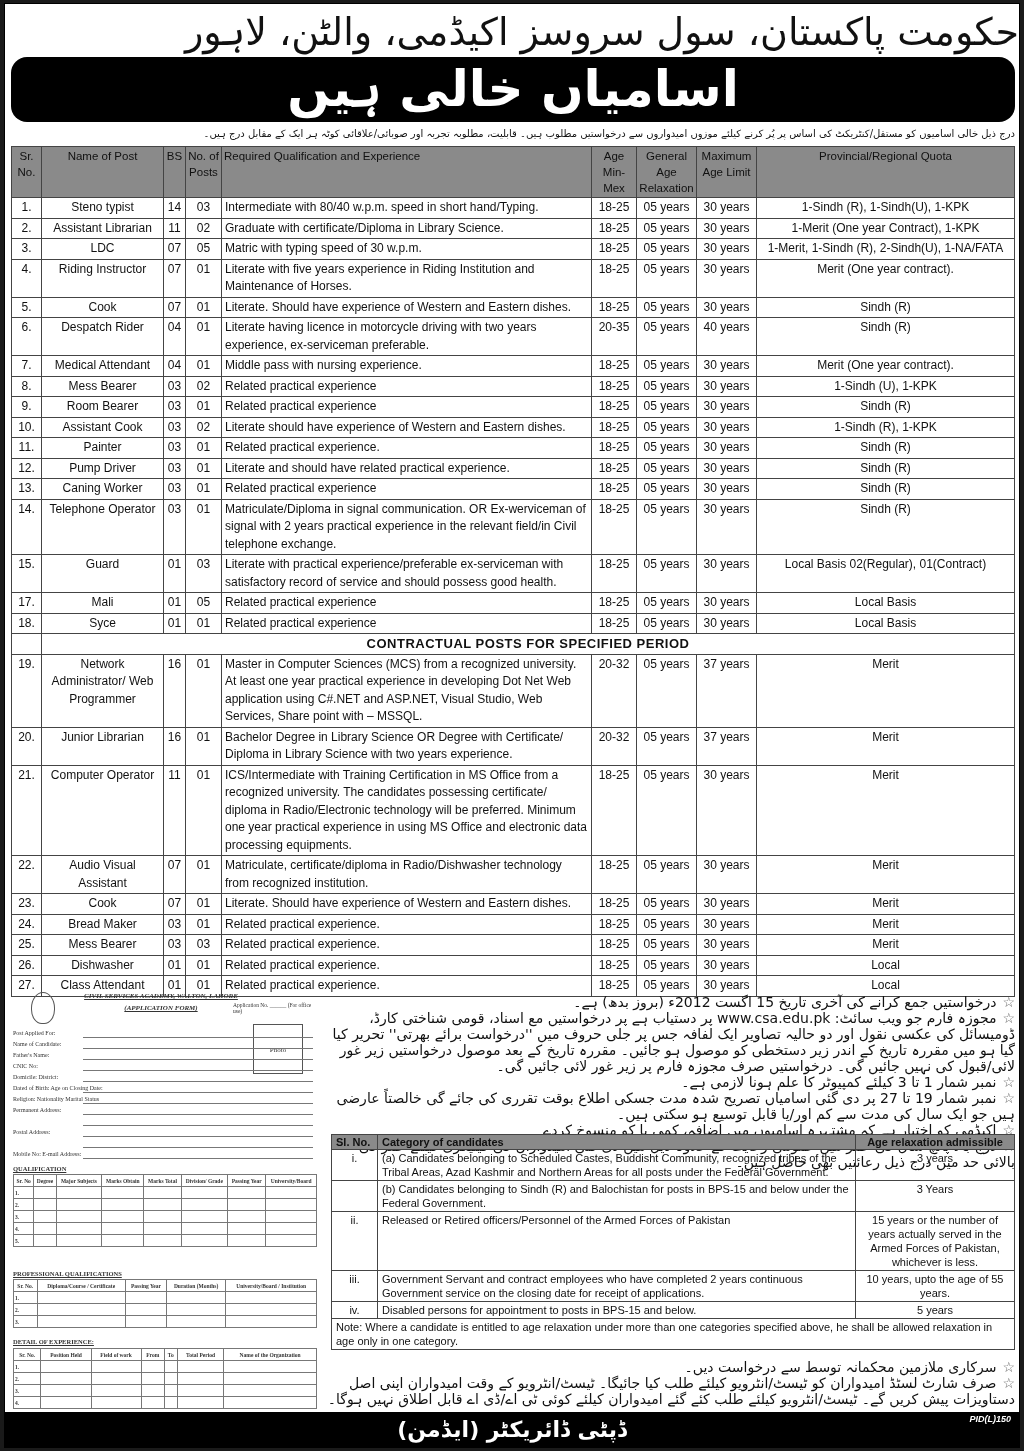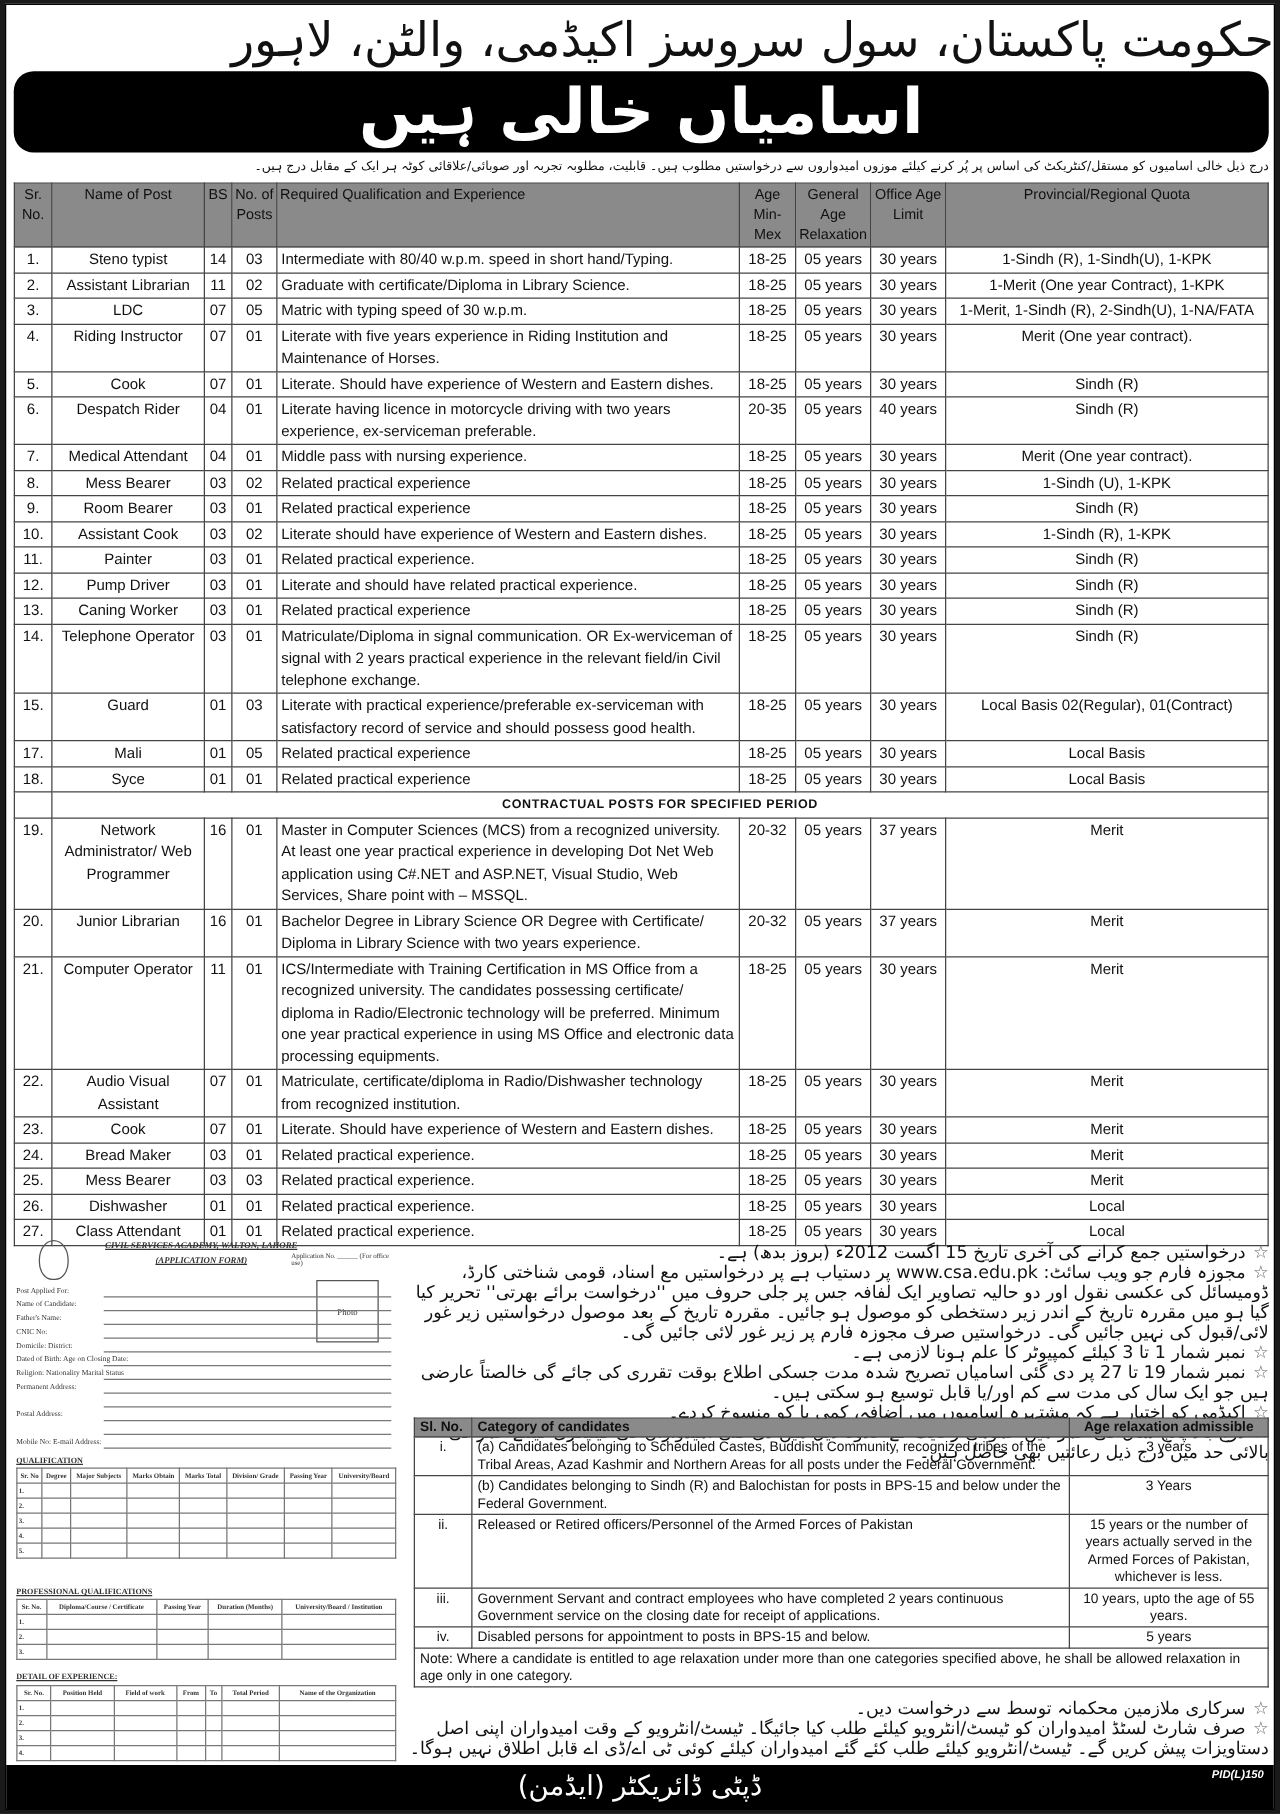--- a/index.html
+++ b/index.html
@@ -30,21 +30,21 @@
   .jobs th {
     background: #8a8a8a; color: #111; font-weight: normal; font-size: 11.5px;
     border: 1px solid #444; padding: 1px 2px; line-height: 16px; vertical-align: top;
   }
   .jobs td {
     border: 1px solid #444; padding: 1px 3px; line-height: 17.5px;
     vertical-align: top; font-size: 12px;
   }
   .c { text-align: center; }
   .l { text-align: left; }
-  .section-row td { font-weight: bold; font-size: 10px; text-align: center; letter-spacing: 0.5px; }
+  .section-row td { font-weight: bold; font-size: 13px; text-align: center; letter-spacing: 0.5px; }
   .form {
     position: absolute; left: 6px; top: 986px; width: 306px; height: 455px;
     font-family: "Liberation Serif", serif; font-size: 6.5px; color: #333;
   }
   .form .hdr { position: absolute; left: 70px; top: 2px; width: 160px; text-align: center; font-weight: bold; text-decoration: underline; font-size: 7px; font-style: italic; }
   .form .hdr2 { top: 14px; }
   .form .crest { position: absolute; left: 20px; top: 2px; width: 24px; height: 32px; border: 1px solid #555; border-radius: 50% 50% 45% 45%; }
   .form .appno { position: absolute; left: 222px; top: 12px; font-size: 5.5px; }
   .form .photo { position: absolute; left: 242px; top: 34px; width: 50px; height: 50px; border: 1px solid #555; text-align: center; line-height: 50px; font-size: 7px; }
   .form .fld { position: absolute; left: 2px; width: 300px; height: 10px; font-size: 6px; }
@@ -62,21 +62,21 @@
   .relax {
     position: absolute; left: 326px; top: 1130px; width: 684px; font-size: 11px;
   }
   .relax th { background: #8a8a8a; border: 1px solid #444; font-weight: bold; padding: 1px 4px; text-align: left; font-size: 11px; }
   .relax td { border: 1px solid #444; padding: 1px 4px; vertical-align: top; line-height: 14px; font-size: 11px; }
   .notes2 { position: absolute; left: 320px; top: 1355px; width: 690px; }
   .footer {
     position: absolute; left: 0; top: 1408px; width: 1014px; height: 36px;
     background: #000; color: #fff;
   }
-  .footer .sig { position: absolute; left: 0; width: 100%; text-align: center; font-size: 22px; font-weight: normal; line-height: 36px; }
+  .footer .sig { position: absolute; left: 0; width: 100%; text-align: center; font-size: 22px; font-weight: bold; line-height: 36px; }
   .footer .pid { position: absolute; right: 8px; top: 2px; font-size: 9px; font-style: italic; font-weight: bold; }
 </style>
 </head>
 <body>
 
 <div class="page">
 
   <div class="title1 urdu">حکومت پاکستان، سول سروسز اکیڈمی، والٹن، لاہور</div>
   <div class="title2 urdu">اسامیاں خالی ہیں</div>
   <div class="intro urdu">درج ذیل خالی اسامیوں کو مستقل/کنٹریکٹ کی اساس پر پُر کرنے کیلئے موزوں امیدواروں سے درخواستیں مطلوب ہیں۔ قابلیت، مطلوبہ تجربہ اور صوبائی/علاقائی کوٹہ ہر ایک کے مقابل درج ہیں۔</div>
@@ -95,21 +95,21 @@
     </colgroup>
     <thead>
       <tr>
         <th class="c">Sr. No.</th>
         <th class="c">Name of Post</th>
         <th class="c">BS</th>
         <th class="c">No. of Posts</th>
         <th class="l">Required Qualification and Experience</th>
         <th class="c">Age Min-Mex</th>
         <th class="c">General Age Relaxation</th>
-        <th class="c">Office Age Limit</th>
+        <th class="c">Maximum Age Limit</th>
         <th class="c">Provincial/Regional Quota</th>
       </tr>
     </thead>
     <tbody id="jobs-body">
         <tr>
           <td class="c">1.</td>
           <td class="c">Steno typist</td>
           <td class="c">14</td>
           <td class="c">03</td>
           <td class="l">Intermediate with 80/40 w.p.m. speed in short hand/Typing.</td>

